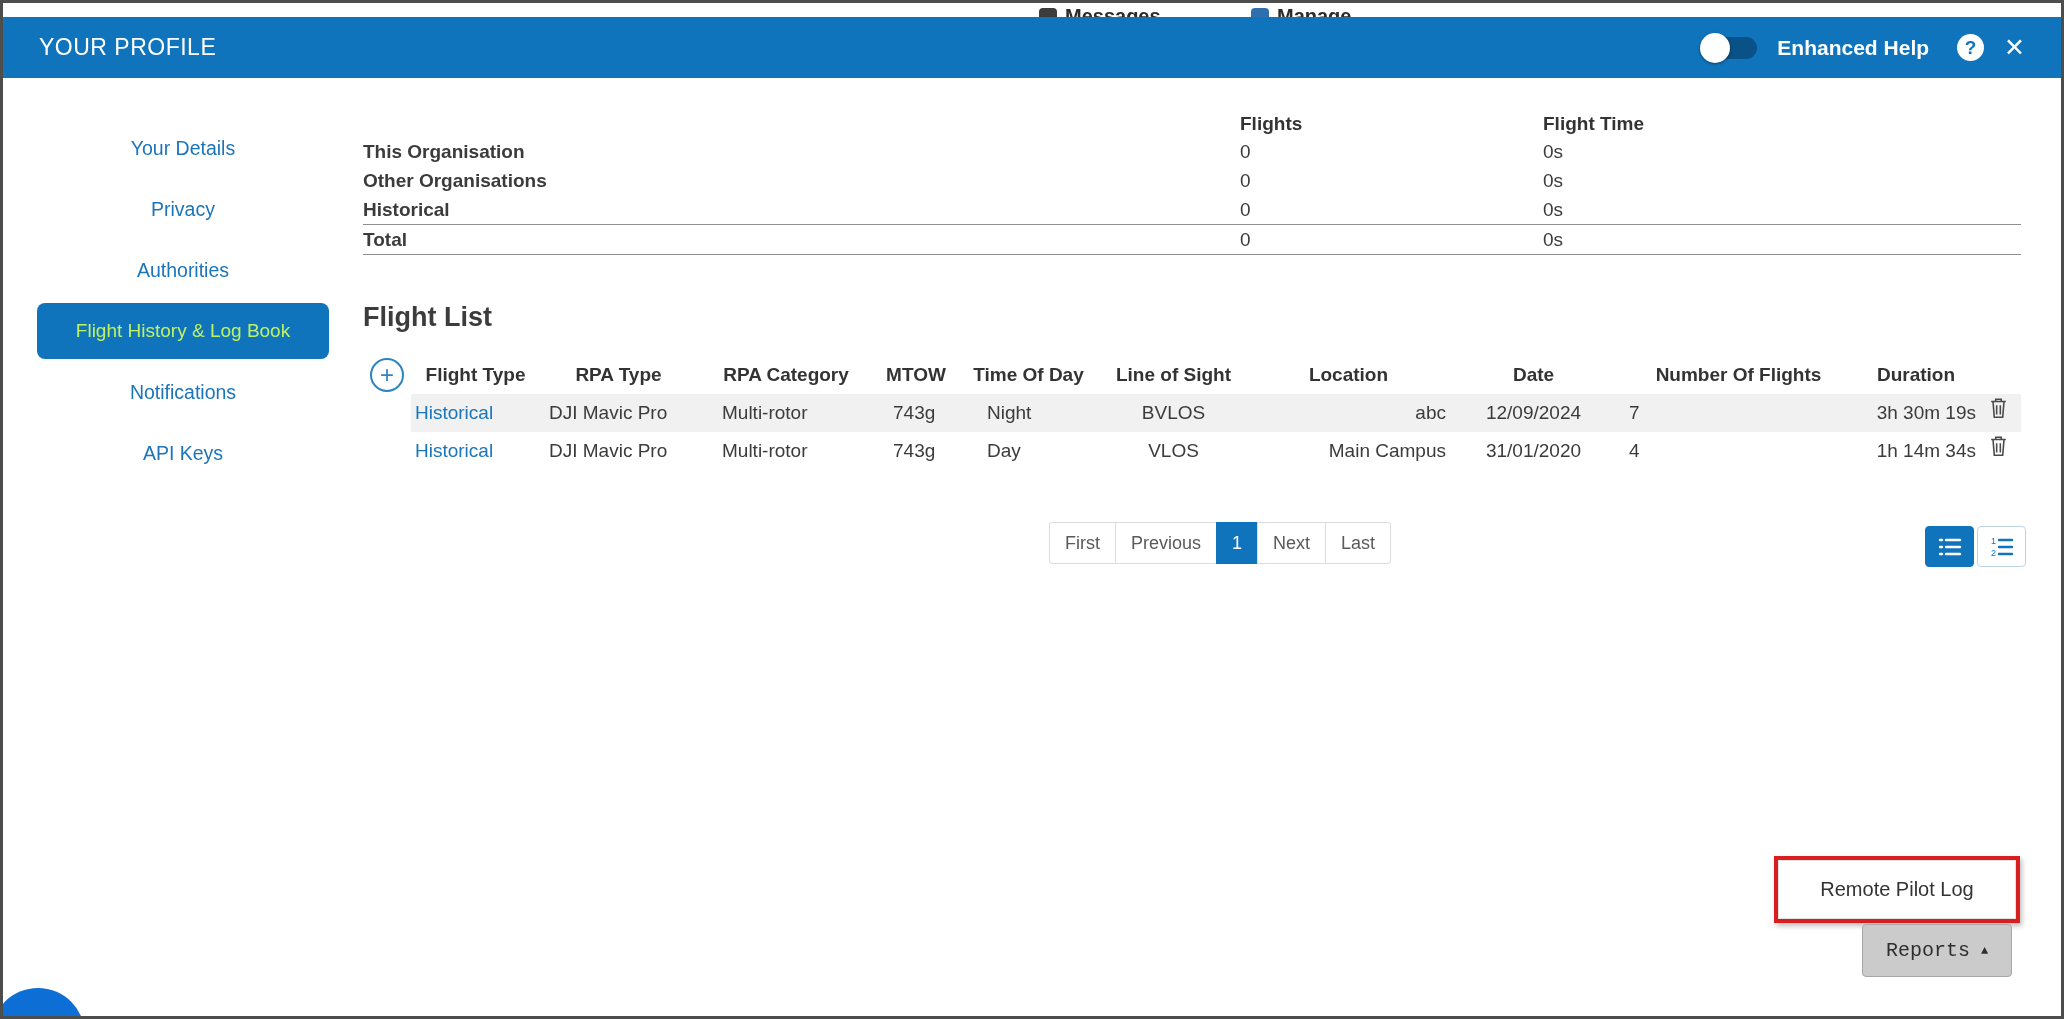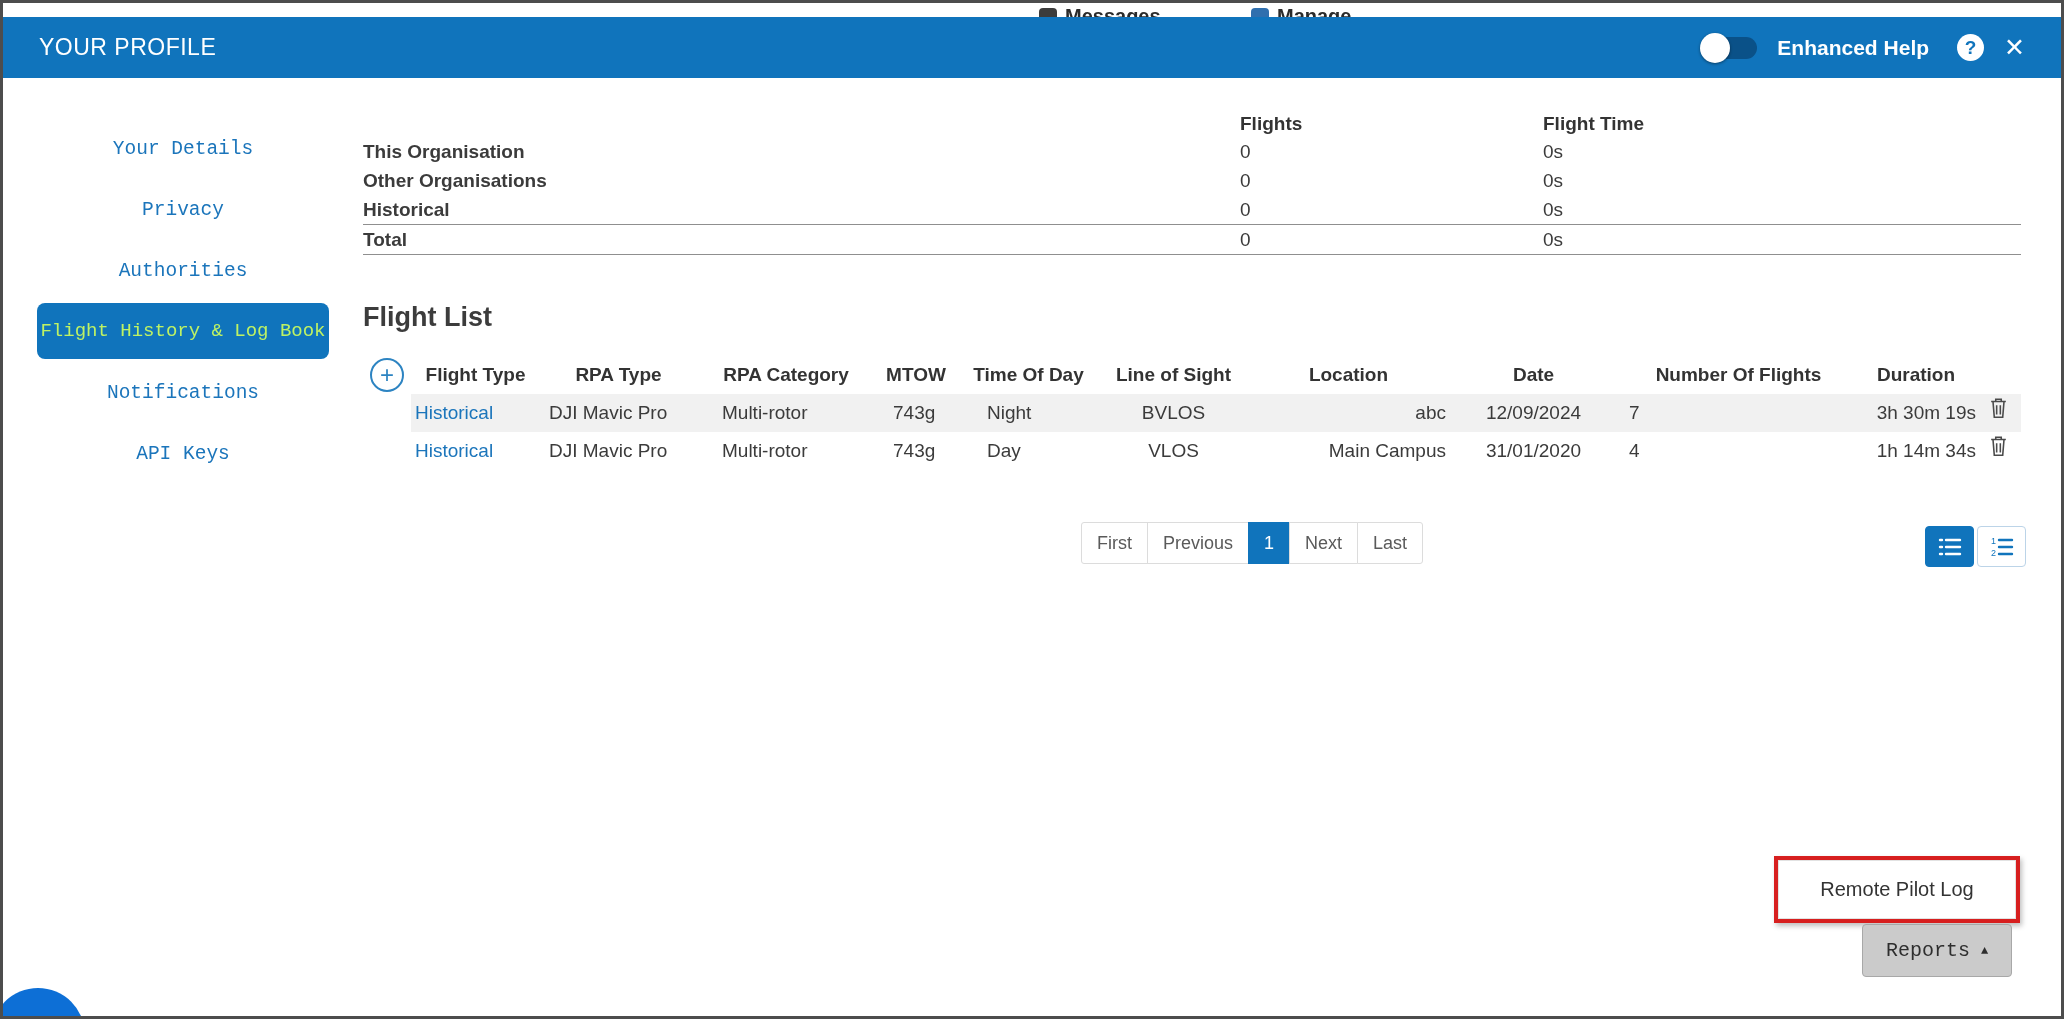--- a/index.html
+++ b/index.html
@@ -29,21 +29,21 @@
   .toggle { position: relative; width: 54px; height: 22px; border-radius: 12px; background: #0a5188; cursor: pointer; }
   .toggle .knob { position: absolute; left: -3px; top: -4px; width: 30px; height: 30px; border-radius: 50%; background: #fff; box-shadow: 0 1px 3px rgba(0,0,0,.45); }
   .eh-label { font-weight: bold; font-size: 21px; margin-right: 8px; }
   .help-circle { width: 27px; height: 27px; border-radius: 50%; background: #fff; color: #1074bc; font-weight: bold; font-size: 19px; display: flex; align-items: center; justify-content: center; cursor: pointer; }
   .close-x { font-size: 25px; font-weight: bold; cursor: pointer; line-height: 1; }
 
   
   .sidebar { position: absolute; top: 75px; left: 0; width: 360px; padding-top: 40px; }
   .side-item {
     width: 292px; height: 61px; margin: 0 auto; display: flex; align-items: center; justify-content: center;
-    color: #1b75bb; font-size: 19.5px; cursor: pointer; border-radius: 8px; text-align: left; font-family: Liberation Mono, monospace;
+    color: #1b75bb; font-size: 19.5px; cursor: pointer; border-radius: 8px; text-align: left;
   }
   .side-item.active { background: #1074bc; color: #bef264; height: 56px; margin-top: 2px; margin-bottom: 3px; font-size: 19px; }
 
   
   .main { position: absolute; top: 63px; left: 360px; width: 1658px; }
 
   .summary { margin-top: 45px; font-size: 19px; color: #3b3b3b; }
   .sum-row { display: grid; grid-template-columns: 877px 303px 1fr; align-items: center; height: 29px; }
   .sum-row.head { height: 26px; font-weight: bold; color: #333; }
   .sum-row .lbl { font-weight: bold; }
@@ -71,21 +71,21 @@
   .link { color: #1b75bb; cursor: pointer; }
 
   .plus-btn {
     width: 34px; height: 34px; border-radius: 50%; border: 2px solid #2d84c2; background: #fff;
     color: #2d84c2; font-size: 24px; line-height: 28px; text-align: center; cursor: pointer; padding: 0;
     font-family: inherit;
   }
   .trash-btn { background: none; border: 0; cursor: pointer; padding: 2px 6px; }
 
   
-  .pagination { position: absolute; top: 519px; left: 1078px; display: flex; }
+  .pagination { position: absolute; top: 519px; left: 1046px; display: flex; }
   .page-btn {
     height: 42px; padding: 0 15px; border: 1px solid #dcdcdc; background: #fff; color: #5a5a5a;
     font-size: 18px; font-family: inherit; cursor: pointer; margin-left: -1px;
   }
   .page-btn:first-child { margin-left: 0; border-radius: 3px 0 0 3px; }
   .page-btn:last-child { border-radius: 0 3px 3px 0; }
   .page-btn.active { background: #1074bc; border-color: #1074bc; color: #fff; }
 
   
   .view-toggles { position: absolute; top: 523px; left: 1922px; display: flex; gap: 3px; }

